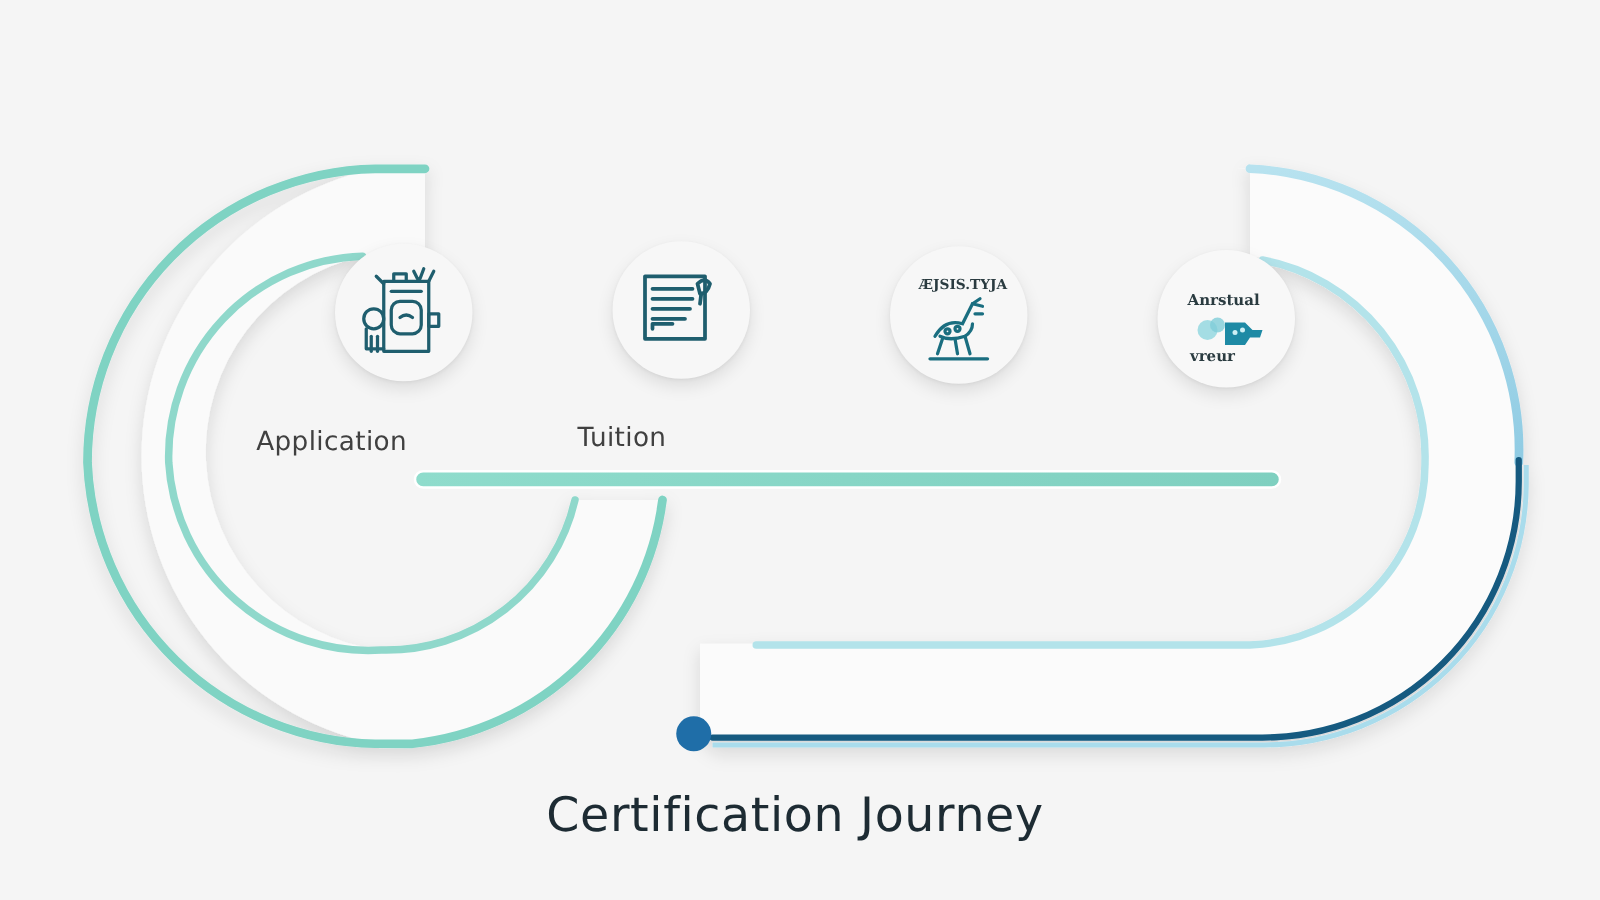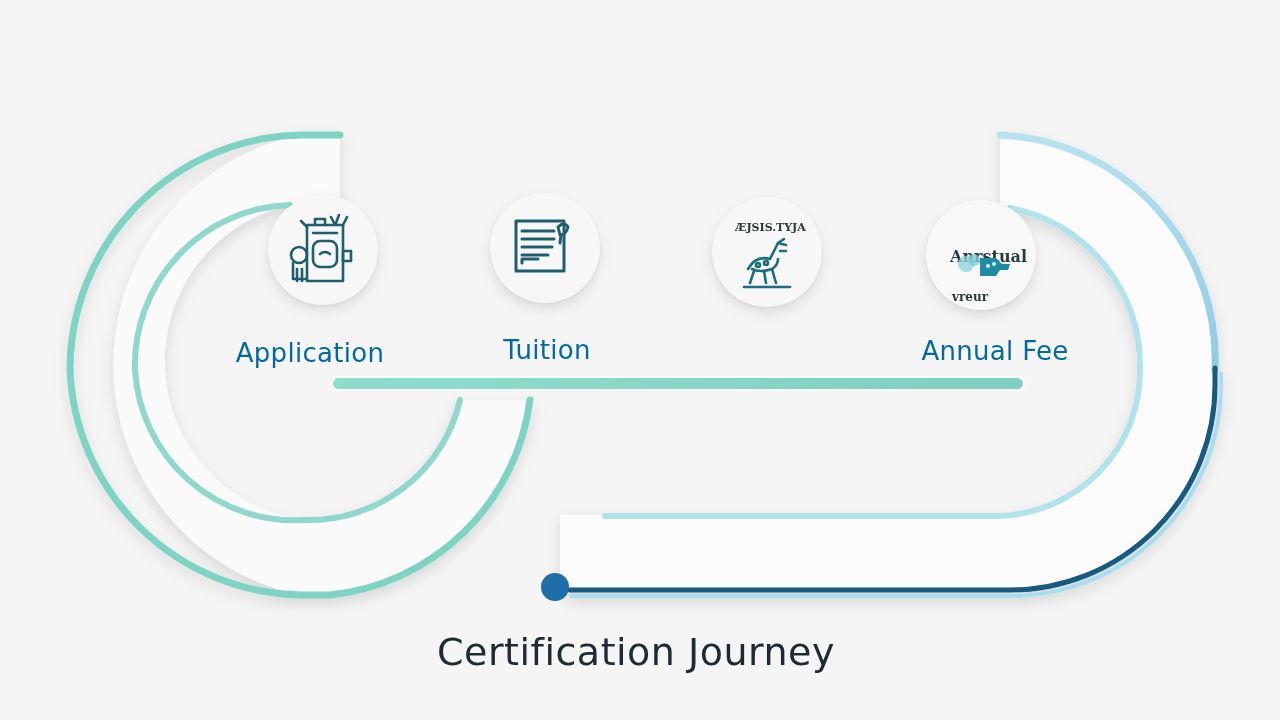--- a/index.html
+++ b/index.html
@@ -10,22 +10,22 @@
       position: relative;
     }
     .canvas { position: absolute; left: 0; top: 0; width: 1280px; height: 720px; }
     .stage-node {
       position: absolute; width: 110px; height: 110px; border-radius: 50%;
       background: #f7f7f7;
       box-shadow: 0 6px 14px rgba(0,0,0,0.10), 0 1px 3px rgba(0,0,0,0.06);
       display: flex; align-items: center; justify-content: center;
     }
     .stage-label {
-      position: absolute; color: #0369a1;
-      font-size: 26px; font-weight: normal; text-align: center;
+      position: absolute; color: #404040;
+      font-size: 21px; font-weight: normal; 
       line-height: 32px; letter-spacing: 0.3px;
     }
     .icon-text {
       position: absolute; font-family: "DejaVu Serif", serif; font-size: 11px;
       color: #2a3b40; font-weight: bold; white-space: nowrap;
     }
     .title {
       position: absolute; left: 0; width: 1272px; top: 630px; text-align: center;
       font-size: 38px; color: #1d2b33; letter-spacing: 0.5px;
     }
@@ -119,28 +119,27 @@
         <path d="M14 34 q8 4 20 0 q6 -4 6 -10"></path>
         <path d="M16 36 l-4 12 M26 36 l2 12 M34 34 l4 14"></path>
         <line x1="6" y1="52" x2="52" y2="52"></line>
         <circle cx="20" cy="30" r="2"></circle>
           <circle cx="28" cy="28" r="2"></circle>
       </g>
     </svg>
   </div>
 
   <div class="stage-node" style="left:926px;top:200px;background:#f8f8f8;">
-    <span class="icon-text" style="left:24px;top:47px;font-size:16px;">Anrstual</span>
+    <span class="icon-text" style="left:24px;top:33px;font-size:12px;">Anrstual</span>
     <svg width="56" height="28" viewBox="0 0 56 28" style="position:absolute;left:30px;top:52px;">
       <g>
         <circle cx="10" cy="12" r="8" fill="#8fd6df" opacity="0.8"></circle>
         <circle cx="18" cy="8" r="6" fill="#7fcdd8" opacity="0.8"></circle>
         <path d="M24 6 h16 l6 6 l8 0 l-2 6 l-8 0 l-4 6 h-16 z" fill="#1e8aa5"></path>
         <circle cx="32" cy="14" r="2" fill="#cdeff4"></circle>
         <circle cx="38" cy="12" r="2" fill="#cdeff4"></circle>
       </g>
     </svg>
-    <span class="icon-text" style="left:26px;top:78px;font-size:12px;margin-top:12px;">vreur</span>
+    <span class="icon-text" style="left:26px;top:78px;font-size:12px;">vreur</span>
   </div>
-  <div class="stage-label" style="left:890px;top:335px;width:210px;">Annual Fee</div>
 
   <div class="title">Certification Journey</div>
 </div>
 
 </body></html>

